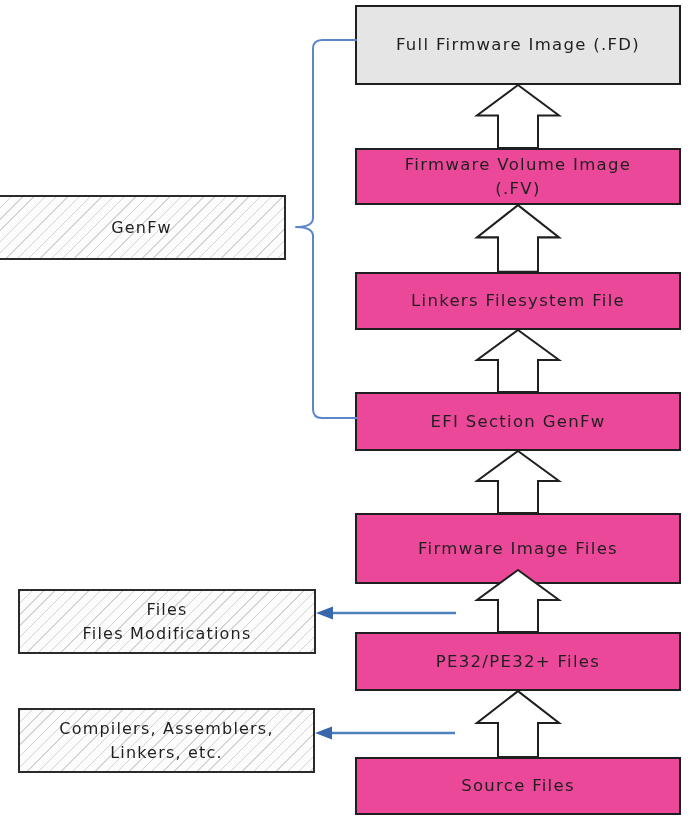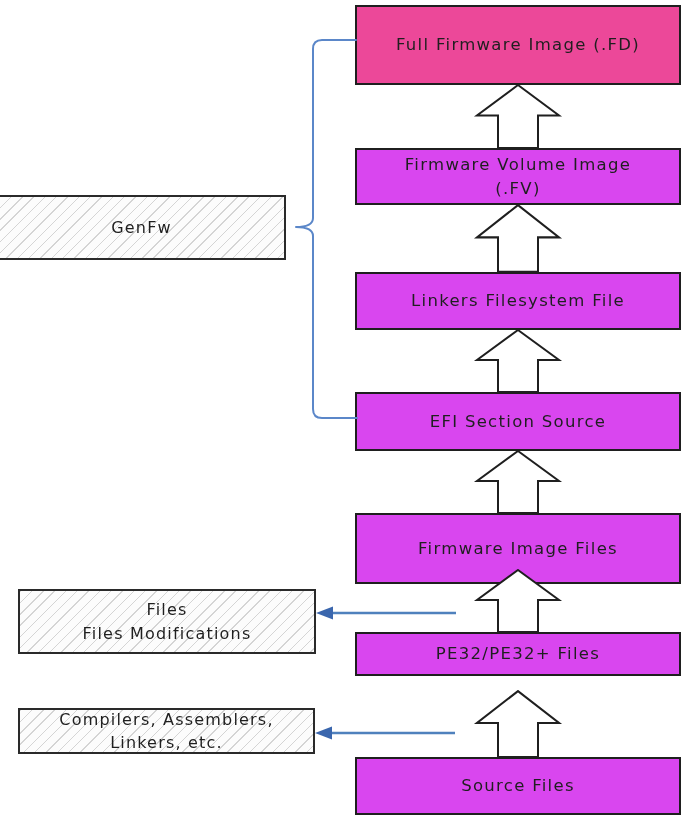--- a/index.html
+++ b/index.html
@@ -13,36 +13,36 @@
     overflow: hidden;
   }
 
   
   .fbox {
     position: absolute;
     left: 355px;
     width: 326px;
     box-sizing: border-box;
     border: 2px solid #1f1f1f;
-    background: #d946ef;
+    background: #ec4899;
     display: flex;
     flex-direction: column;
     align-items: center;
     justify-content: center;
     text-align: center;
     font-size: 16.5px;
     letter-spacing: 1.3px;
     line-height: 1.45;
   }
-  #b-fd   { top: 5px;   height: 80px; background: #ec4899; }
+  #b-fd   { top: 5px;   height: 80px; background: #e5e5e5; }
   #b-fv   { top: 148px; height: 57px; }
   #b-ffs  { top: 272px; height: 58px; }
   #b-efi  { top: 392px; height: 59px; }
   #b-fif  { top: 513px; height: 71px; }
-  #b-pe32 { top: 632px; height: 44px; }
+  #b-pe32 { top: 632px; height: 59px; }
   #b-src  { top: 757px; height: 58px; text-align: center; }
 
   
   .tbox {
     position: absolute;
     box-sizing: border-box;
     border: 2px solid #2a2a2a;
     background-color: #fcfcfc;
     background-image: repeating-linear-gradient(
       135deg,
@@ -55,21 +55,21 @@
     flex-direction: column;
     align-items: center;
     justify-content: center;
     text-align: center;
     font-size: 16px;
     letter-spacing: 1.2px;
     line-height: 1.45;
   }
   #t-genfds { left: -3px; top: 195px; width: 289px; height: 65px; }
   #t-genfw  { left: 18px; top: 589px; width: 298px; height: 65px; }
-  #t-comp   { left: 18px; top: 708px; width: 297px; height: 46px; }
+  #t-comp   { left: 18px; top: 708px; width: 297px; height: 65px; }
 
   
   .block-arrow {
     position: absolute;
     left: 458px;
     width: 120px;
     display: block;
   }
   #a1 { top: 84px;  height: 65px; }
   #a2 { top: 204px; height: 69px; }
@@ -110,21 +110,21 @@
     <span>Full Firmware Image (.FD)</span>
   </div>
   <div class="fbox" id="b-fv">
     <span class="l2">Firmware Volume Image</span>
     <span class="l2">(.FV)</span>
   </div>
   <div class="fbox" id="b-ffs">
     <span>Linkers Filesystem File</span>
   </div>
   <div class="fbox" id="b-efi">
-    <span>EFI Section Source</span>
+    <span>EFI Section GenFw</span>
   </div>
   <div class="fbox" id="b-fif">
     <span>Firmware Image Files</span>
   </div>
   <div class="fbox" id="b-pe32">
     <span>PE32/PE32+ Files</span>
   </div>
   <div class="fbox" id="b-src">
     <span>Source Files</span>
   </div>

